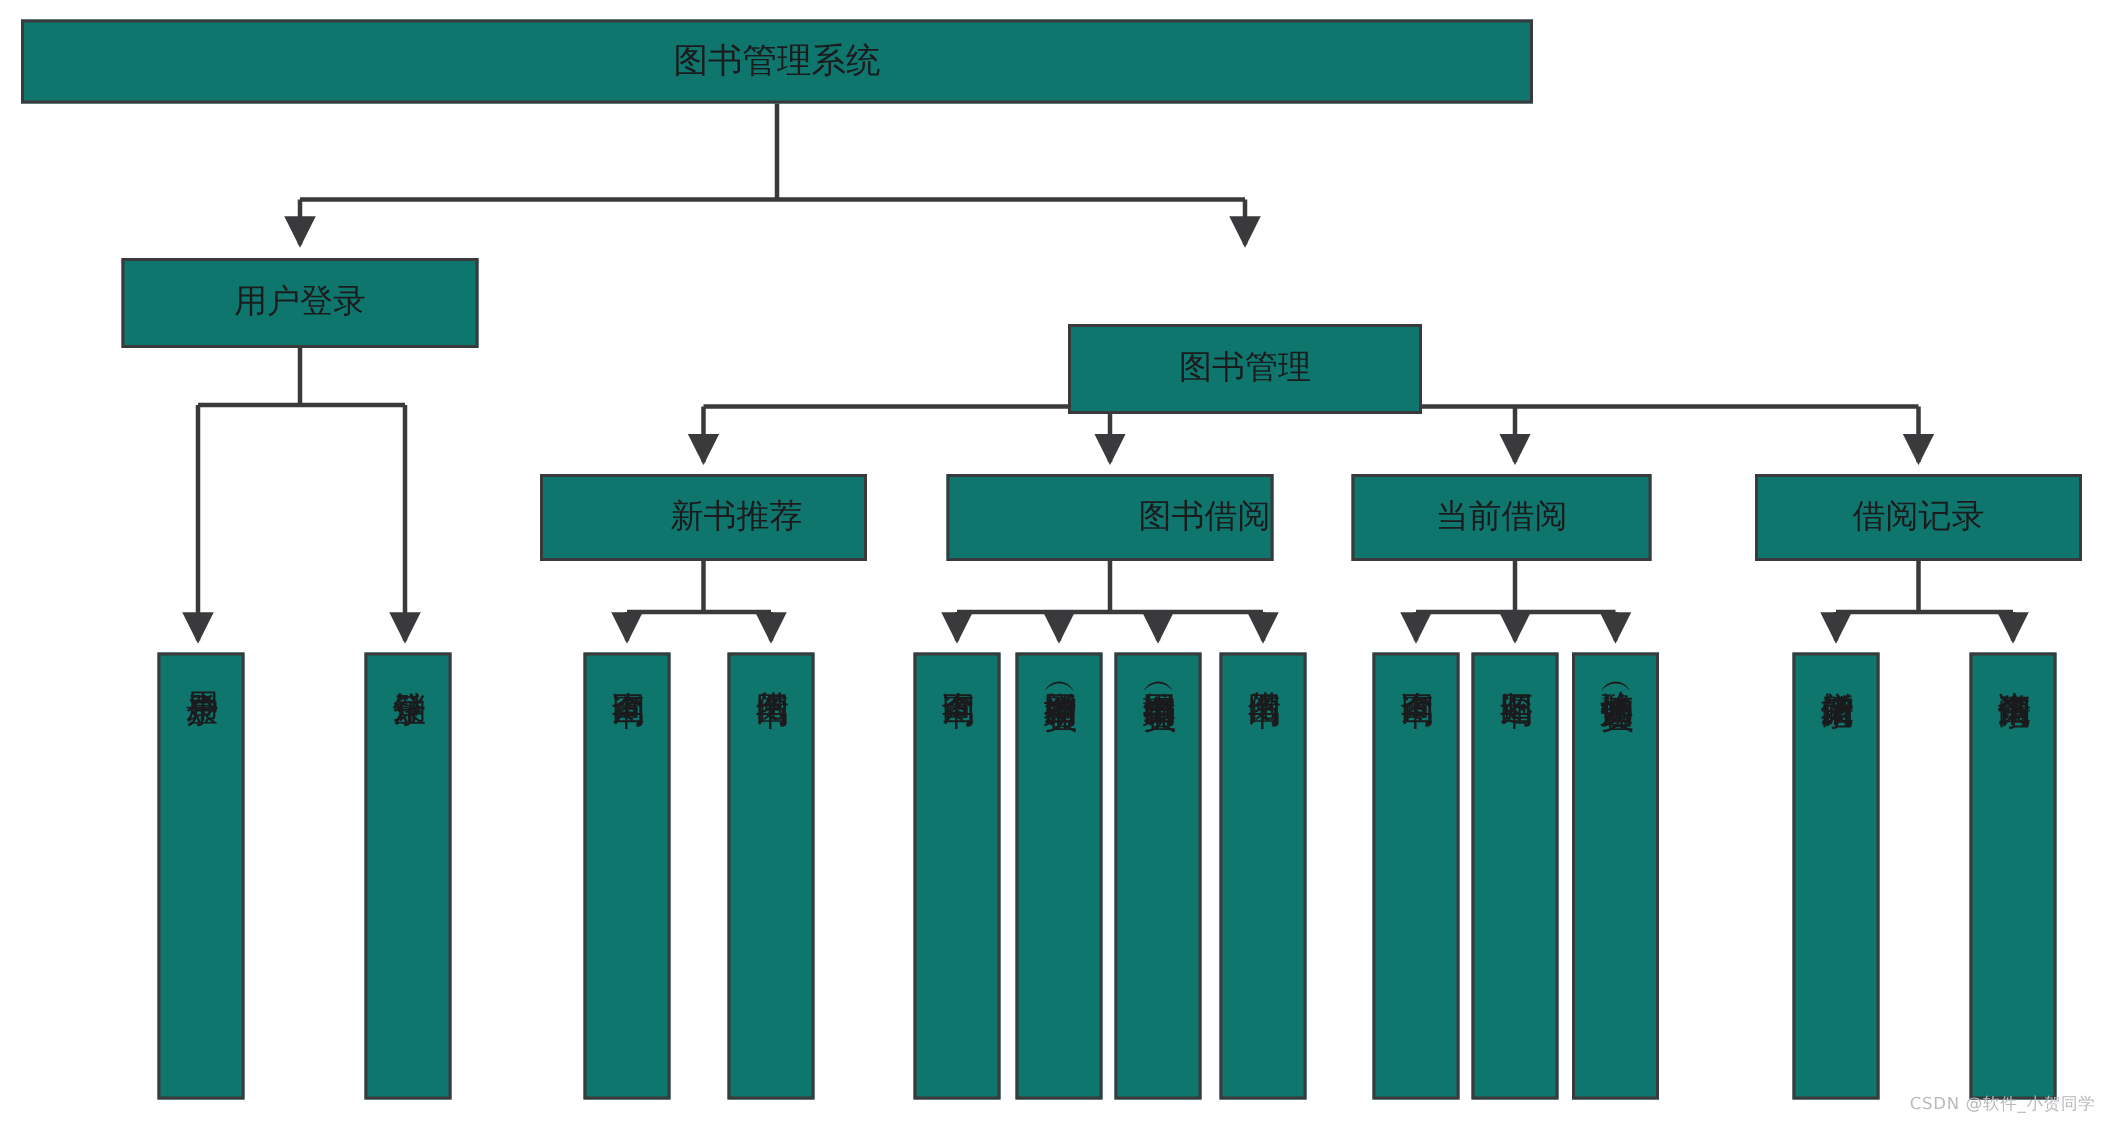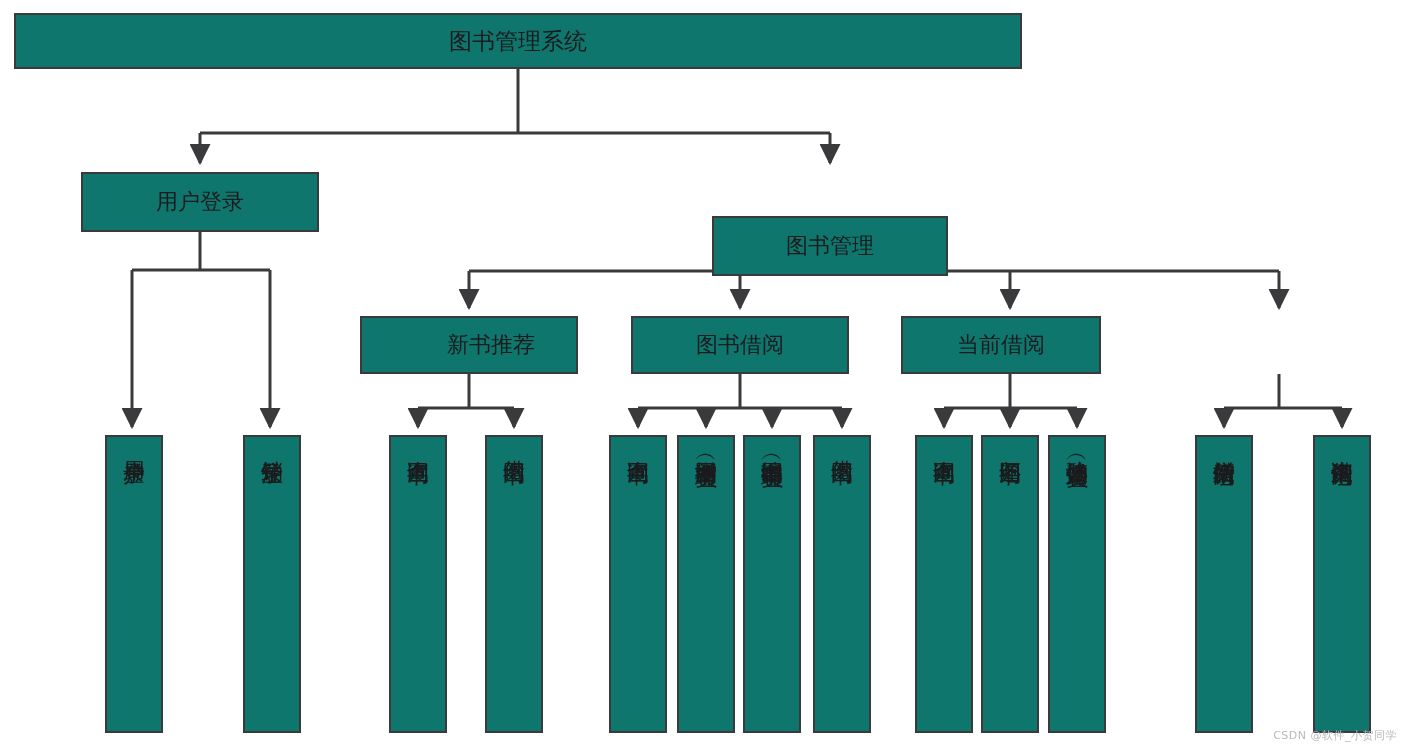--- a/index.html
+++ b/index.html
@@ -55,21 +55,21 @@
   }
   .node.lvl1.n-user-login { left: 81px;  top: 172px; width: 238px; }
   .node.lvl1.n-book-mgmt  { left: 712px; top: 172px; width: 236px; margin-top: 44px; }
   
   .node.lvl2 {
     top: 316px;
     height: 58px;
     font-size: 22px;
   }
   .node.lvl2.n-new-rec  { left: 360px;  width: 218px; padding-left: 44px; }
-  .node.lvl2.n-borrow   { left: 631px;  width: 218px; }
+  .node.lvl2.n-borrow   { left: 631px;  width: 218px; justify-content: flex-end; }
   .node.lvl2.n-current  { left: 901px;  width: 200px; }
   .node.lvl2.n-record   { left: 1170px; width: 218px; }
   
   .node.leaf {
     top: 435px;
     height: 298px;
     font-size: 22px;
     padding: 6px 0;
     align-items: flex-start;
     justify-content: center;
@@ -159,20 +159,23 @@
 
   <div class="node lvl2 n-new-rec">
     <span class="node-label">新书推荐</span>
   </div>
   <div class="node lvl2 n-borrow">
     <span class="node-label">图书借阅</span>
   </div>
   <div class="node lvl2 n-current">
     <span class="node-label">当前借阅</span>
   </div>
+  <div class="node lvl2 n-record">
+    <span class="node-label">借阅记录</span>
+  </div>
 
   <div class="node leaf" style="left:105px;width:58px;">
     <span class="node-label">用户登录</span>
   </div>
   <div class="node leaf" style="left:243px;width:58px;">
     <span class="node-label">注销登录</span>
   </div>
 
   <div class="node leaf" style="left:389px;width:58px;">
     <span class="node-label">查询图书</span>

